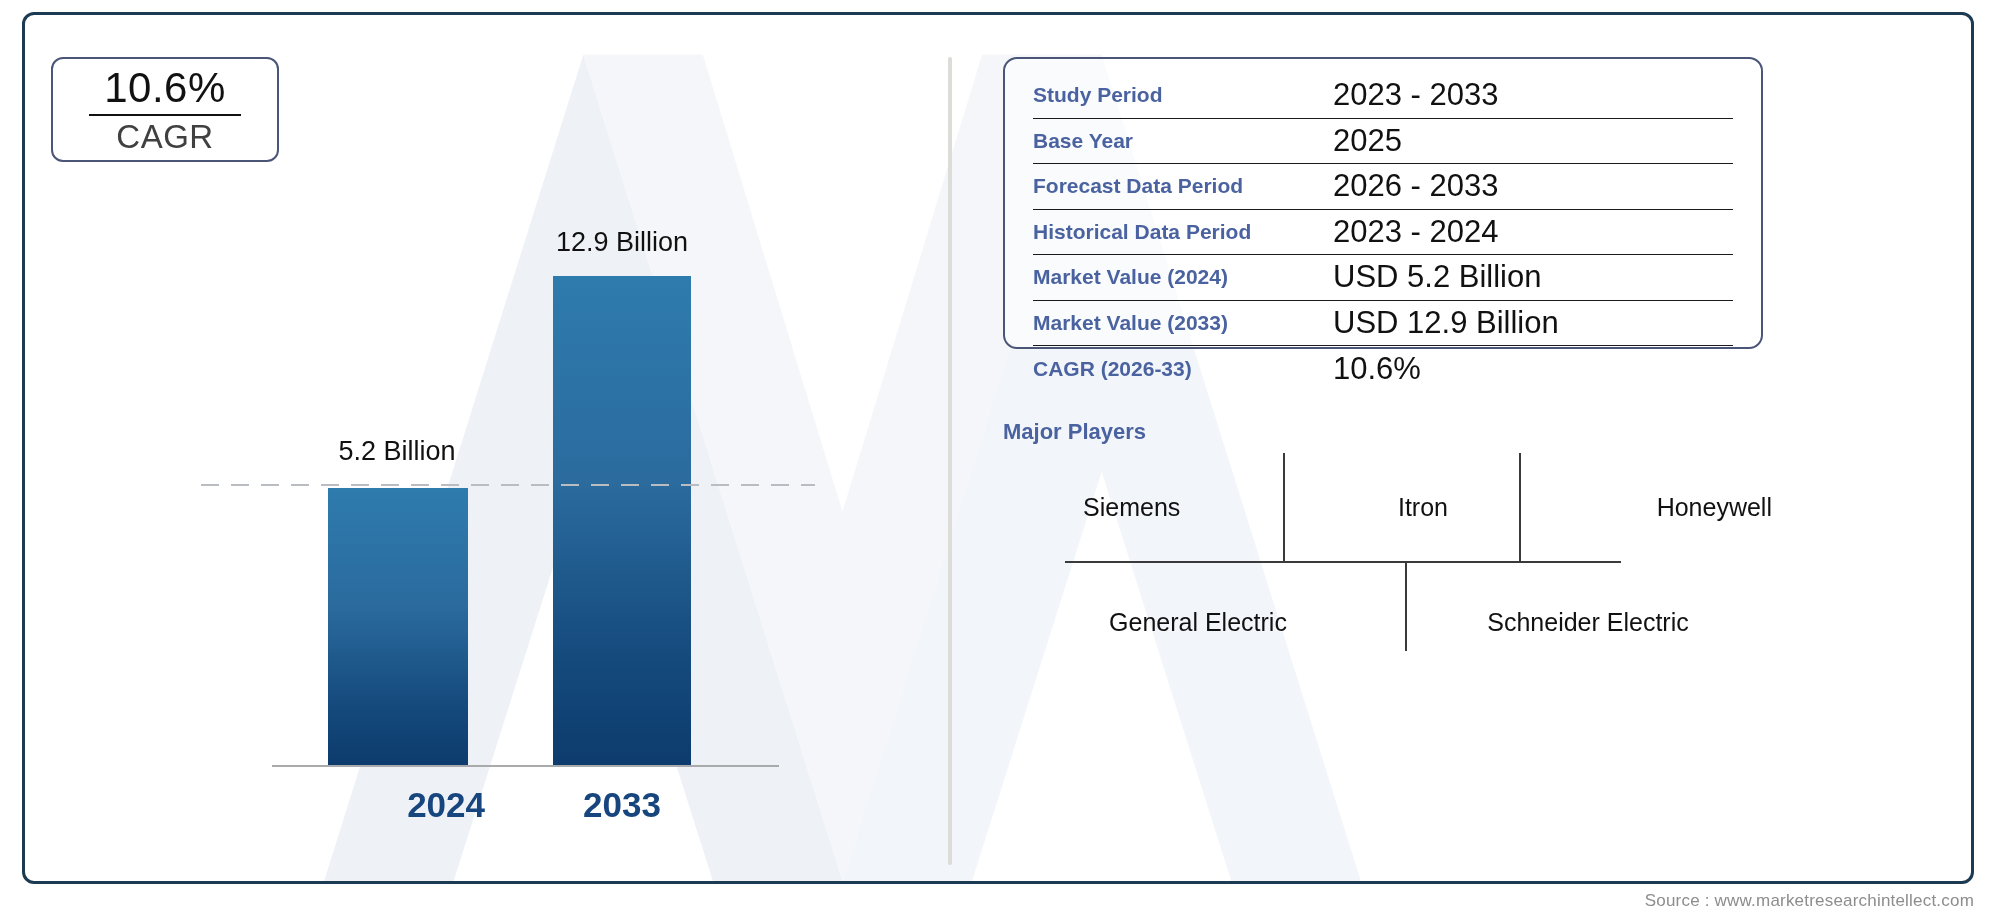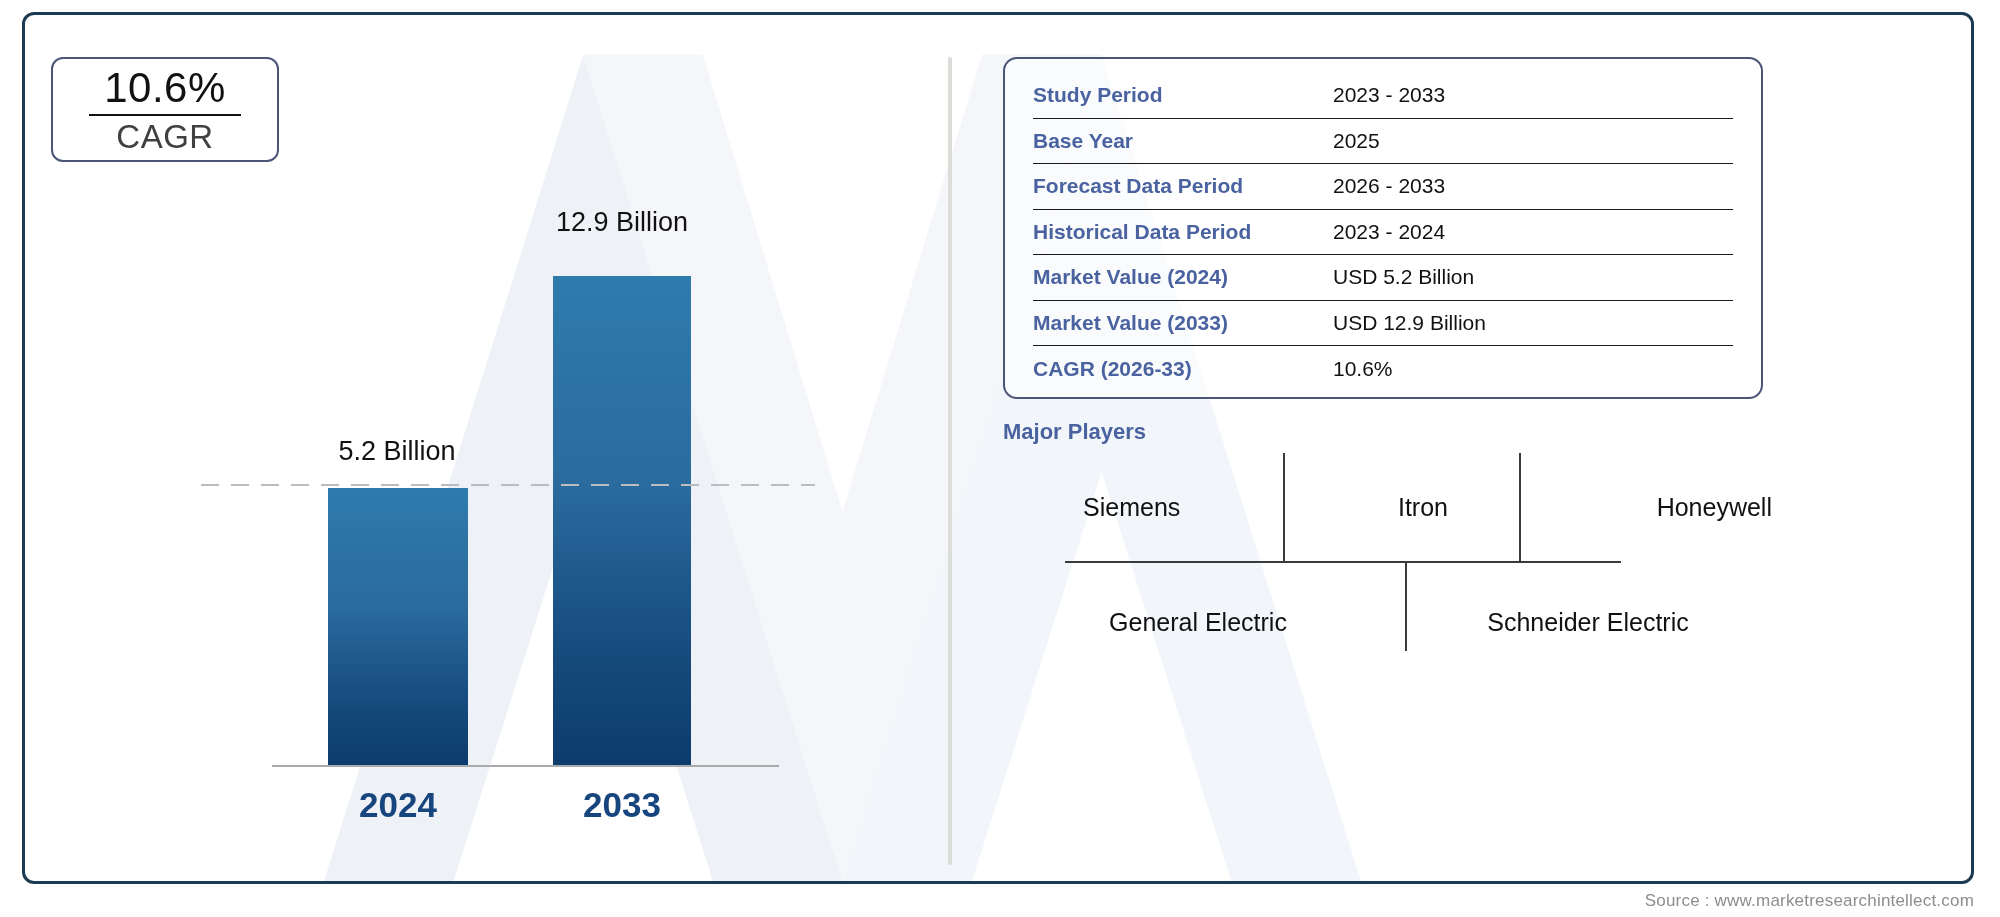--- a/index.html
+++ b/index.html
@@ -108,21 +108,21 @@
   .bar-2033 { left: 528px; width: 138px; height: 490px; }
 
   .bar-label {
     position: absolute;
     font-size: 27px;
     color: #111111;
     text-align: center;
     white-space: nowrap;
   }
   .bar-label-2024 { left: 302px; width: 140px; top: 421px; }
-  .bar-label-2033 { left: 528px; width: 138px; top: 192px; }
+  .bar-label-2033 { left: 528px; width: 138px; top: 212px; }
 
   
   .dash-line {
     position: absolute;
     left: 176px;
     top: 469px;
     width: 614px;
     height: 2px;
     background: repeating-linear-gradient(
       to right,
@@ -143,40 +143,40 @@
 
   .year-label {
     position: absolute;
     top: 770px;
     font-size: 35px;
     font-weight: bold;
     color: #17457d;
     text-align: center;
     white-space: nowrap;
   }
-  .year-2024 { left: 303px; width: 140px; }
+  .year-2024 { left: 320px; width: 140px; text-align: right; }
   .year-2033 { left: 528px; width: 138px; }
 
   
   .right-panel {
     position: absolute;
     left: 923px;
     top: 0;
     width: 1029px;
     height: 872px;
     z-index: 3;
   }
 
   
   .info-card {
     position: absolute;
     left: 55px;
     top: 42px;
     width: 760px;
-    height: 342px;
+    height: 292px;
     border: 2.5px solid #4a5578;
     border-radius: 14px;
     background: rgba(255,255,255,0.55);
     padding: 14px 28px 10px 28px;
   }
   .info-row {
     display: flex;
     align-items: center;
     height: 45.5px;
     border-bottom: 1.6px solid #1a1a1a;
@@ -184,21 +184,21 @@
   .info-row:last-child { border-bottom: none; }
   .info-label {
     width: 300px;
     font-size: 21px;
     font-weight: bold;
     color: #4a63a0;
     white-space: nowrap;
   }
   .info-value {
     flex: 1;
-    font-size: 21px;
+    font-size: 31px;
     color: #111111;
     white-space: nowrap;
   }
 
   
   .players-title {
     position: absolute;
     left: 55px;
     top: 404px;
     font-size: 22px;

